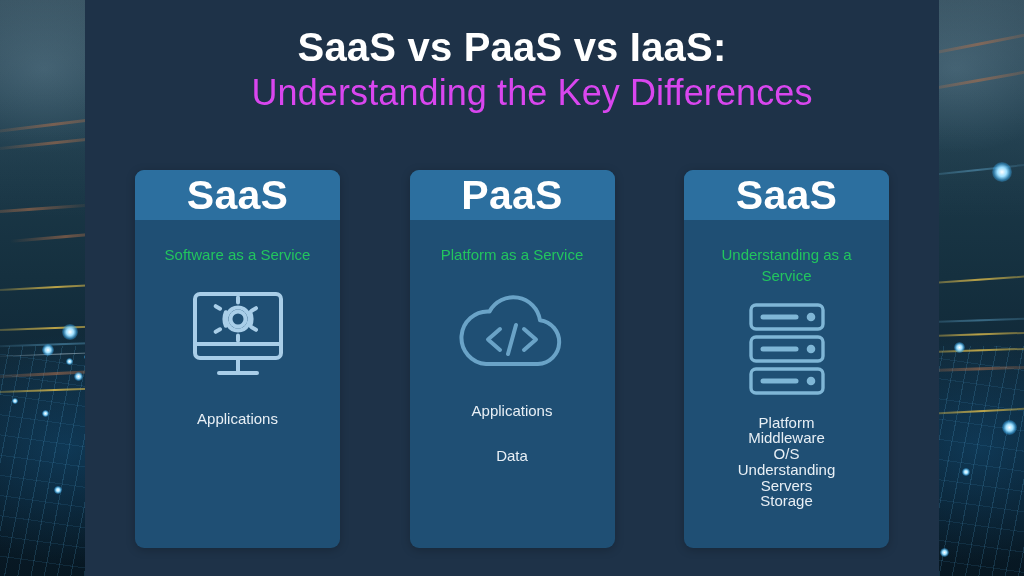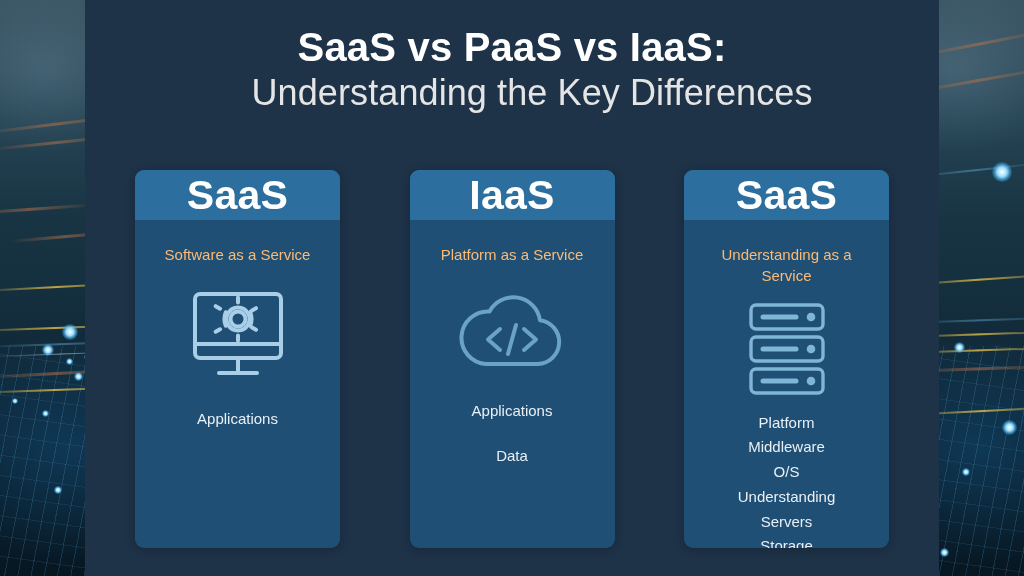--- a/index.html
+++ b/index.html
@@ -55,21 +55,21 @@
     position:absolute; left:85px; top:0; width:854px; height:576px;
     background:#1e3248;
   }
 
   
   .title-wrap { position:absolute; left:0; top:24px; width:854px; text-align:center; }
   .title-line1 {
     font-size:40px; font-weight:bold; color:#ffffff; letter-spacing:.2px; line-height:1.16;
   }
   .title-line2 {
-    font-size:36px; font-weight:normal; color:#e5e5e5; letter-spacing:.1px; line-height:1.3;padding-left:40px;
+    font-size:36px; font-weight:normal; color:#d946ef; letter-spacing:.1px; line-height:1.3;padding-left:40px;
   }
 
   
   #cards {
     position:absolute; left:50px; top:170px; width:754px; height:378px;
     display:flex; justify-content:space-between;
   }
   .card {
     width:205px; height:378px;
     background:#1f4f74;
@@ -85,40 +85,40 @@
   }
   .card-header-text {
     font-size:41px; font-weight:bold; color:#ffffff; letter-spacing:.3px;
   }
   .card-body {
     flex:1 1 auto; display:flex; flex-direction:column; align-items:center;
     padding:0 12px;
   }
   .card-subtitle {
     margin-top:24px;
-    font-size:15px; color:#fdba74; text-align:center; line-height:1.42;
+    font-size:15px; color:#22c55e; text-align:center; line-height:1.42;
   }
   .icon-slot {
     display:flex; align-items:center; justify-content:center;
   }
   .stack-list { text-align:center; }
   .stack-item { font-size:15px; color:#e8eff5; line-height:1.0; }
 
   
   .card-saas .icon-slot { margin-top:22px; height:96px; }
   .card-saas .stack-list { margin-top:28px; }
   .card-saas .stack-item { margin-bottom:0; }
 
   .card-paas .icon-slot { margin-top:20px; height:92px; }
   .card-paas .stack-list { margin-top:26px; }
   .card-paas .stack-item + .stack-item { margin-top:30px; }
 
   .card-iaas .icon-slot { margin-top:12px; height:100px; }
   .card-iaas .stack-list { margin-top:16px; }
-  .card-iaas .stack-item + .stack-item { margin-top:9px; }
+  .card-iaas .stack-item + .stack-item { }
   .card-iaas .stack-item { line-height:1.05; }
 
   svg { display:block; }
 </style>
 </head>
 <body>
 
 <div id="stage">
 
   <div class="bg-strip bg-left">
@@ -191,21 +191,21 @@
             </svg>
           </div>
           <div class="stack-list">
             <div class="stack-item">Applications</div>
           </div>
         </div>
       </div>
 
       <div class="card card-paas">
         <div class="card-header">
-          <span class="card-header-text">IaaS</span>
+          <span class="card-header-text">PaaS</span>
         </div>
         <div class="card-body">
           <div class="card-subtitle">Platform as a Service</div>
           <div class="icon-slot">
             <svg width="112" height="86" viewBox="0 0 112 86" fill="none" stroke="#6aa3c7" stroke-width="4" stroke-linecap="round" stroke-linejoin="round">
               <path d="M30 76 h52 a22 22 0 0 0 2 -43.8 A27 27 0 0 0 33.5 23.5 A20 20 0 0 0 30 76 Z"></path>
               <polyline points="44,41 32,51.5 44,62"></polyline>
               <polyline points="68,41 80,51.5 68,62"></polyline>
               <line x1="60" y1="37" x2="52" y2="66"></line>
             </svg>

